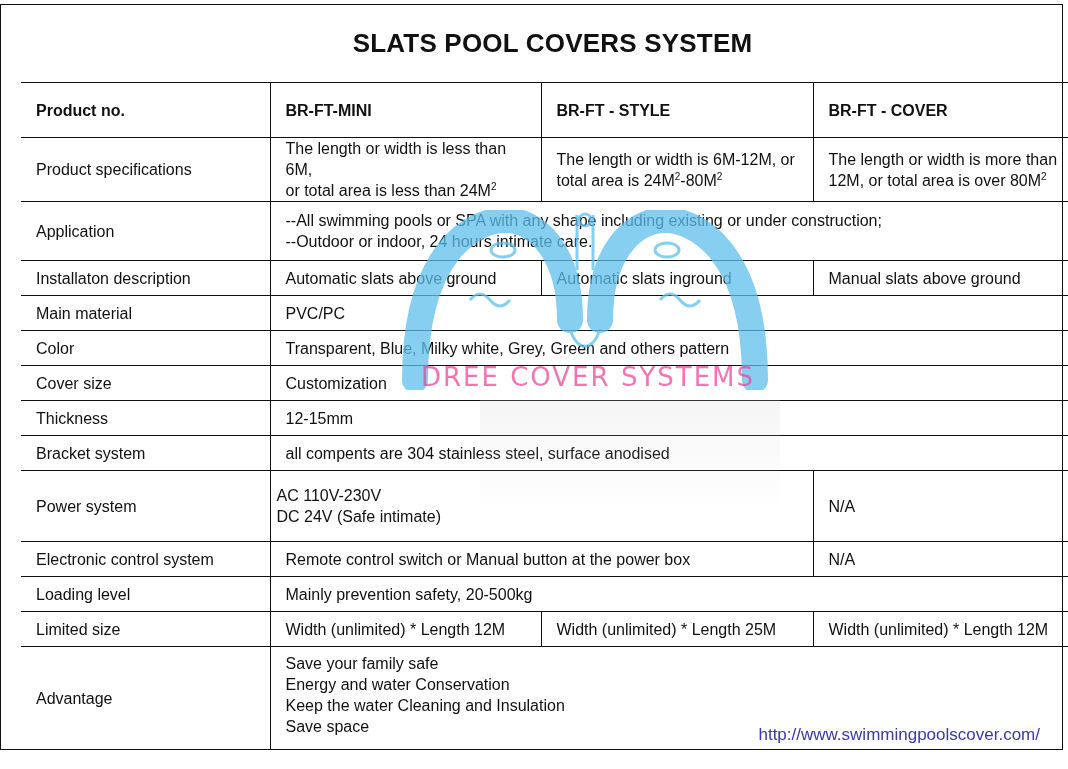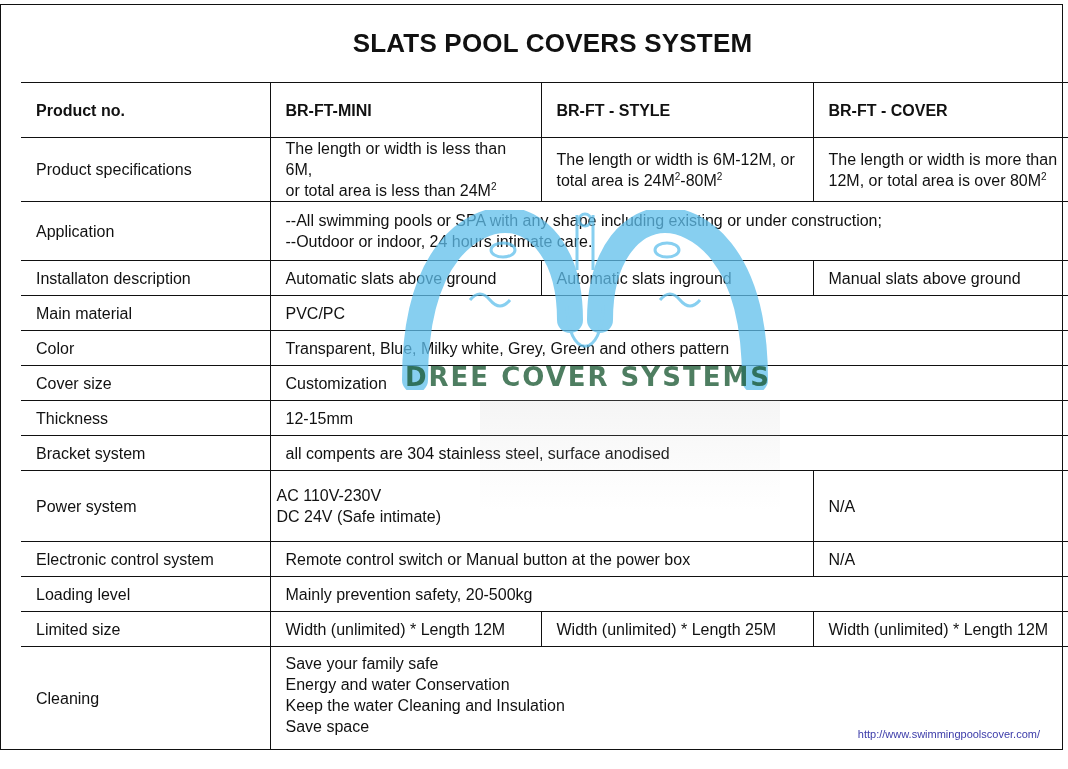--- a/index.html
+++ b/index.html
@@ -12,24 +12,24 @@
   td:first-child { border-left: none; }
   td:last-child { border-right: none; }
   tr:last-child td { border-bottom: none; }
   .title { text-align: center; font-weight: bold; font-size: 26px; letter-spacing: 0.2px; height: 77px; padding: 0; }
   .hdr td { font-weight: bold; height: 54px; }
   .hdr td.c { }
   sup { font-size: 10px; line-height: 0; vertical-align: super; }
   .line { display: block; }
   .pad-l { padding-left: 6px; }
   .adv-cell { position: relative; height: 96px; vertical-align: top; padding-top: 6px; }
-  .url { position: absolute; right: 44px; bottom: 4px; color: #3a3aa8; font-size: 11px; }
+  .url { position: absolute; right: 44px; bottom: 4px; color: #3a3aa8; font-size: 17px; }
   .watermark { position: absolute; left: 395px; top: 210px; width: 380px; height: 180px; pointer-events: none; opacity: 0.75; }
-  .wm-text { position: absolute; left: 398px; top: 362px; width: 380px; text-align: center; font-weight: bold;
-             font-size: 26px; letter-spacing: 2px; color: #14532d; opacity: 0.75; pointer-events: none; font-family: "DejaVu Sans", sans-serif; }
+  .wm-text { position: absolute; left: 398px; top: 362px; width: 380px; text-align: center; font-weight: normal;
+             font-size: 26px; letter-spacing: 2px; color: #ec4899; opacity: 0.75; pointer-events: none; font-family: "DejaVu Sans", sans-serif; }
   .reflect { position: absolute; left: 480px; top: 400px; width: 300px; height: 110px; pointer-events: none;
              background: linear-gradient(to bottom, rgba(200,200,200,0.18), rgba(255,255,255,0)); }
 </style>
 </head>
 <body>
 
 <div class="sheet">
 <table>
   <colgroup>
     <col style="width:249px">
@@ -112,21 +112,21 @@
     <td>Loading level</td>
     <td colspan="3">Mainly prevention safety, 20-500kg</td>
   </tr>
   <tr style="height:35px">
     <td>Limited size</td>
     <td>Width (unlimited) * Length 12M</td>
     <td>Width (unlimited) * Length 25M</td>
     <td>Width (unlimited) * Length 12M</td>
   </tr>
   <tr>
-    <td style="height:96px">Cleaning</td>
+    <td style="height:96px">Advantage</td>
     <td colspan="3" class="adv-cell">
       <span class="line">Save your family safe</span>
       <span class="line">Energy and water Conservation</span>
       <span class="line">Keep the water Cleaning and Insulation</span>
       <span class="line">Save space</span>
       <span class="url">http://www.swimmingpoolscover.com/</span>
     </td>
   </tr>
 </tbody>
     </table>

